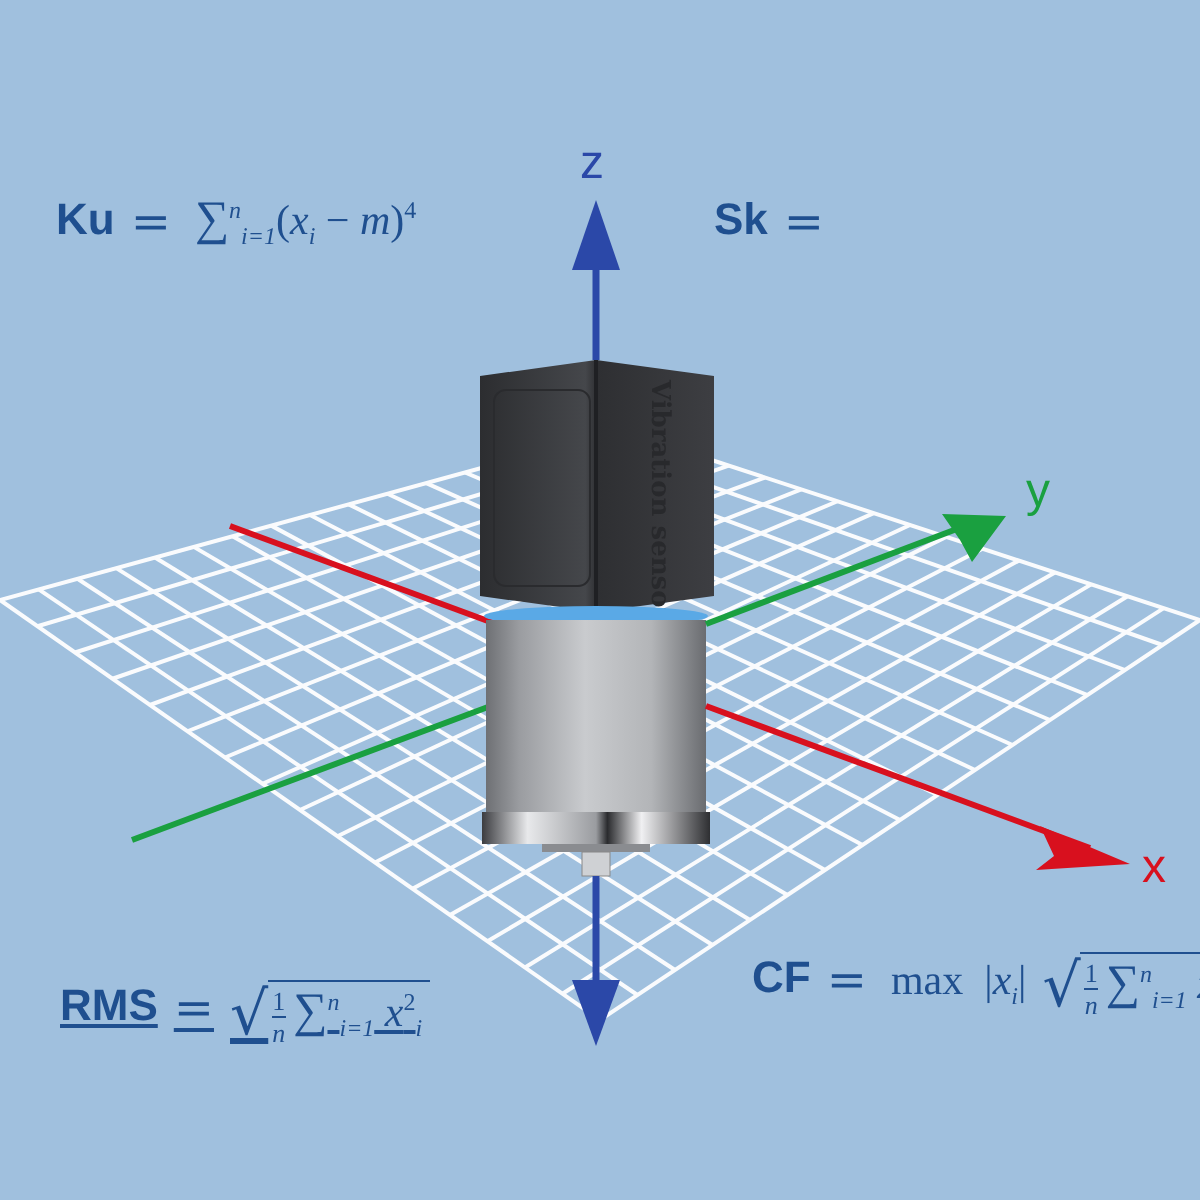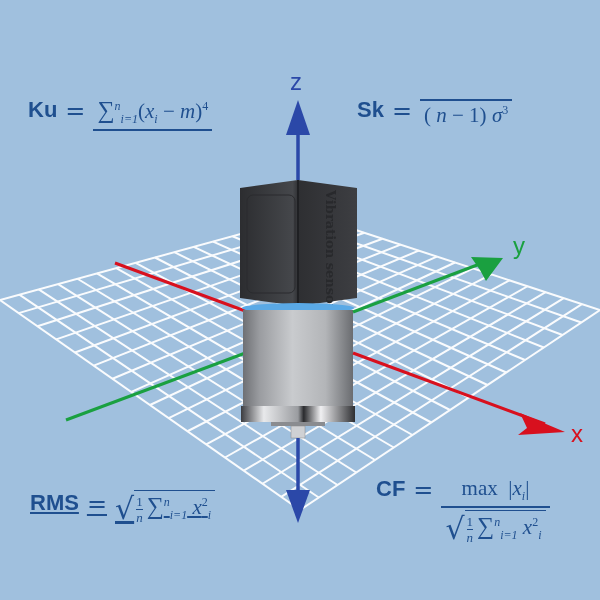--- a/index.html
+++ b/index.html
@@ -15,21 +15,21 @@
       color: #1f4f8f;
       display: flex; align-items: flex-start;
     }
     .f-label {
       font-family: "Liberation Sans", sans-serif;
       font-weight: bold; font-size: 22px; color: #1f4f8f;
     }
     .f-eq {
       font-family: "DejaVu Serif", serif; font-size: 24px; margin: 0 8px; color: #1f4f8f;
     }
-    .frac { display: inline-flex; flex-direction: column; align-items: center; }
+    .frac { display: inline-flex; align-items: center; }
     .frac .num, .frac .den {
       font-family: "Liberation Serif", serif; font-style: italic; font-size: 21px;
       color: #1f4f8f; white-space: nowrap; padding: 0 4px;
     }
     .frac .bar { height: 2px; background: #1f4f8f; align-self: stretch; margin: 2px 0; }
     .upr { font-style: normal; }
     sup, sub { font-size: 12px; font-style: italic; }
     .sigma { font-style: normal; font-size: 24px; }
     .sqrt-wrap { display: inline-flex; align-items: flex-end; }
     .sqrt-sign { font-family: "DejaVu Serif", serif; font-size: 30px; font-style: normal; line-height: 1; color:#1f4f8f; }
@@ -155,21 +155,20 @@
     <span class="num"><span class="sigma">∑</span><sup>n</sup><sub>i=1</sub><span class="upr">(</span>x<sub>i</sub> <span class="upr">−</span> m<span class="upr">)</span><sup class="upr">4</sup></span>
     <span class="bar"></span>
   </span>
 </div>
 
 <div class="formula" style="left:357px;top:97px;">
   <span class="f-label">Sk</span>
   <span class="f-eq">=</span>
   <span class="frac">
     <span class="bar"></span>
-    <span class="den"><span class="upr">(</span> n <span class="upr">− 1)</span> σ<sup class="upr">3</sup></span>
   </span>
 </div>
 
 <div class="formula" style="left:30px;top:490px;text-decoration:underline;">
   <span class="f-label">RMS</span>
   <span class="f-eq">=</span>
   <span class="sqrt-wrap">
     <span class="sqrt-sign">√</span>
     <span class="sqrt-body"><span class="mini-frac">
           <span class="upr">1</span>

